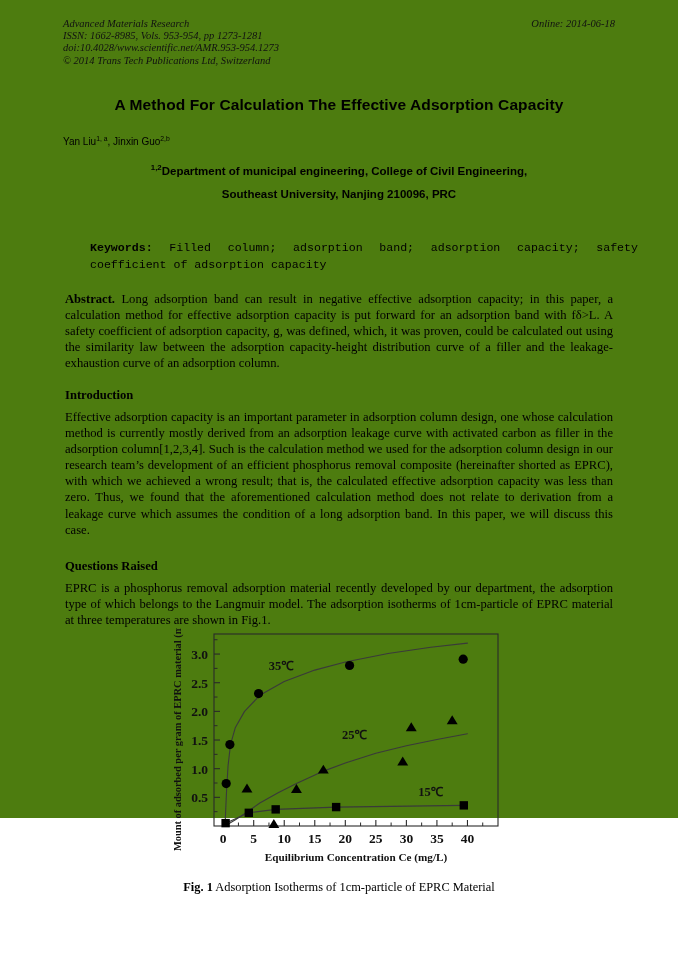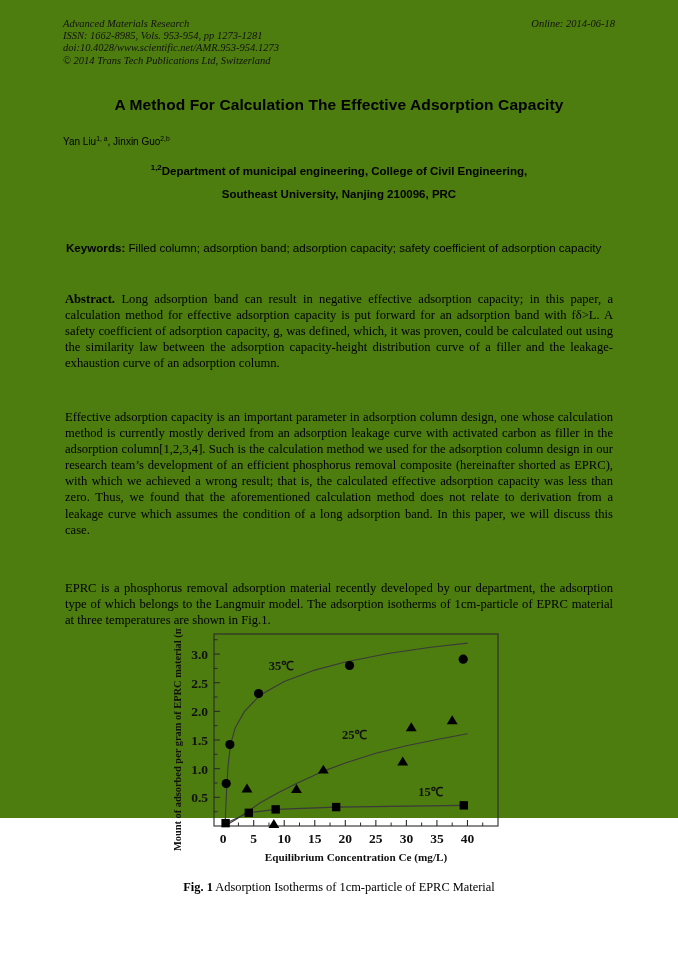--- a/index.html
+++ b/index.html
@@ -77,24 +77,24 @@
     font-family: "Liberation Sans", sans-serif;
     font-size: 11.5px;
     line-height: 23px;
     font-weight: bold;
   }
   sup { font-size: 0.68em; vertical-align: super; line-height: 0; }
 
   
   .keywords {
     position: absolute;
-    left: 50px;
+    left: 74px;
     top: 240px;
     width: 548px;
-    font-family: Liberation Sans, sans-serif;
+    font-family: Liberation Mono, monospace;
     font-size: 11.6px;
     line-height: 16.5px;
     text-align: justify;
     padding-left: 16px;
   }
   .keywords b { font-weight: bold; }
 
   
   .abstract {
     position: absolute;
@@ -181,22 +181,24 @@
   </div>
 
   <div class="keywords">
     <b>Keywords:</b><span> Filled column; adsorption band; adsorption capacity; safety coefficient of adsorption capacity</span>
   </div>
 
   <div class="abstract">
     <b>Abstract.</b><span> Long adsorption band can result in negative effective adsorption capacity; in this paper, a calculation method for effective adsorption capacity is put forward for an adsorption band with fδ&gt;L. A safety coefficient of adsorption capacity, g, was defined, which, it was proven, could be calculated out using the similarity law between the adsorption capacity-height distribution curve of a filler and the leakage-exhaustion curve of an adsorption column.</span>
   </div>
 
+  <div class="sec-head" id="intro-head">Introduction</div>
   <div class="sec-body" id="intro-body">Effective adsorption capacity is an important parameter in adsorption column design, one whose calculation method is currently mostly derived from an adsorption leakage curve with activated carbon as filler in the adsorption column[1,2,3,4]. Such is the calculation method we used for the adsorption column design in our research team’s development of an efficient phosphorus removal composite (hereinafter shorted as EPRC), with which we achieved a wrong result; that is, the calculated effective adsorption capacity was less than zero. Thus, we found that the aforementioned calculation method does not relate to derivation from a leakage curve which assumes the condition of a long adsorption band. In this paper, we will discuss this case.</div>
 
+  <div class="sec-head" id="qr-head">Questions Raised</div>
   <div class="sec-body" id="qr-body">EPRC is a phosphorus removal adsorption material recently developed by our department, the adsorption type of which belongs to the Langmuir model. The adsorption isotherms of 1cm-particle of EPRC material at three temperatures are shown in Fig.1.</div>
 
   <div class="figure">
     <svg class="chart-svg" id="chart" width="345" height="240" viewBox="0 0 345 240">
         <rect x="46" y="6" width="284" height="192" fill="none" stroke="#2a2a2a" stroke-width="1.1"></rect>
         <line x1="55.16129032258064" y1="198" x2="55.16129032258064" y2="192" stroke="#2a2a2a" stroke-width="1.1"></line>
         <text x="55.16129032258064" y="215" text-anchor="middle" font-family="&quot;Liberation Serif&quot;, serif" font-size="13.5" font-weight="bold" fill="#111">0</text>
         <line x1="70.43010752688173" y1="198" x2="70.43010752688173" y2="194.5" stroke="#2a2a2a" stroke-width="1"></line>
         <line x1="85.69892473118279" y1="198" x2="85.69892473118279" y2="192" stroke="#2a2a2a" stroke-width="1.1"></line>
         <text x="85.69892473118279" y="215" text-anchor="middle" font-family="&quot;Liberation Serif&quot;, serif" font-size="13.5" font-weight="bold" fill="#111">5</text>

